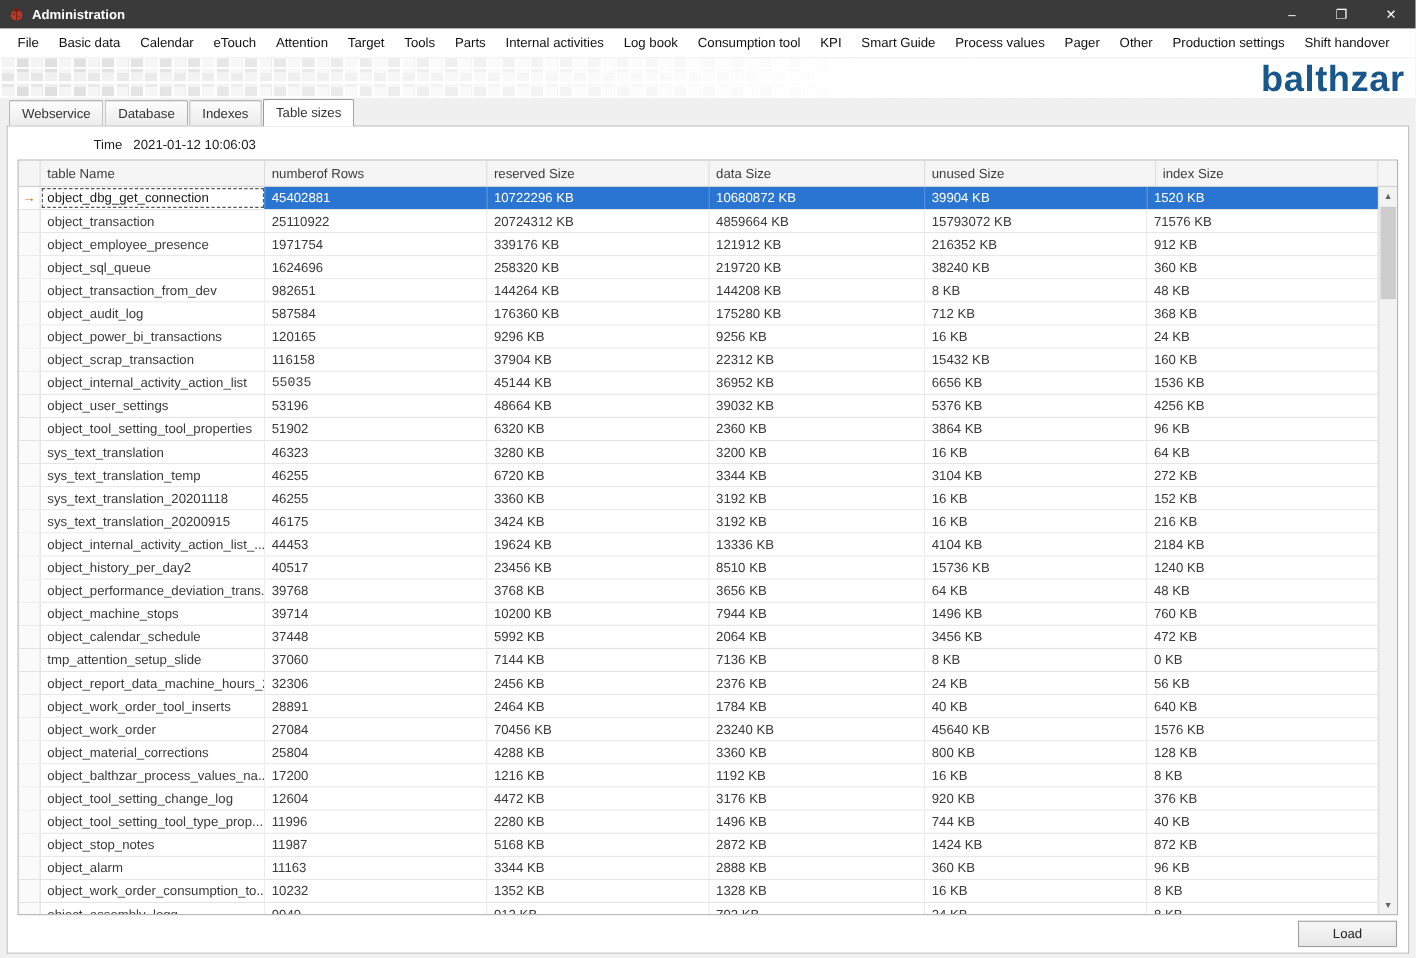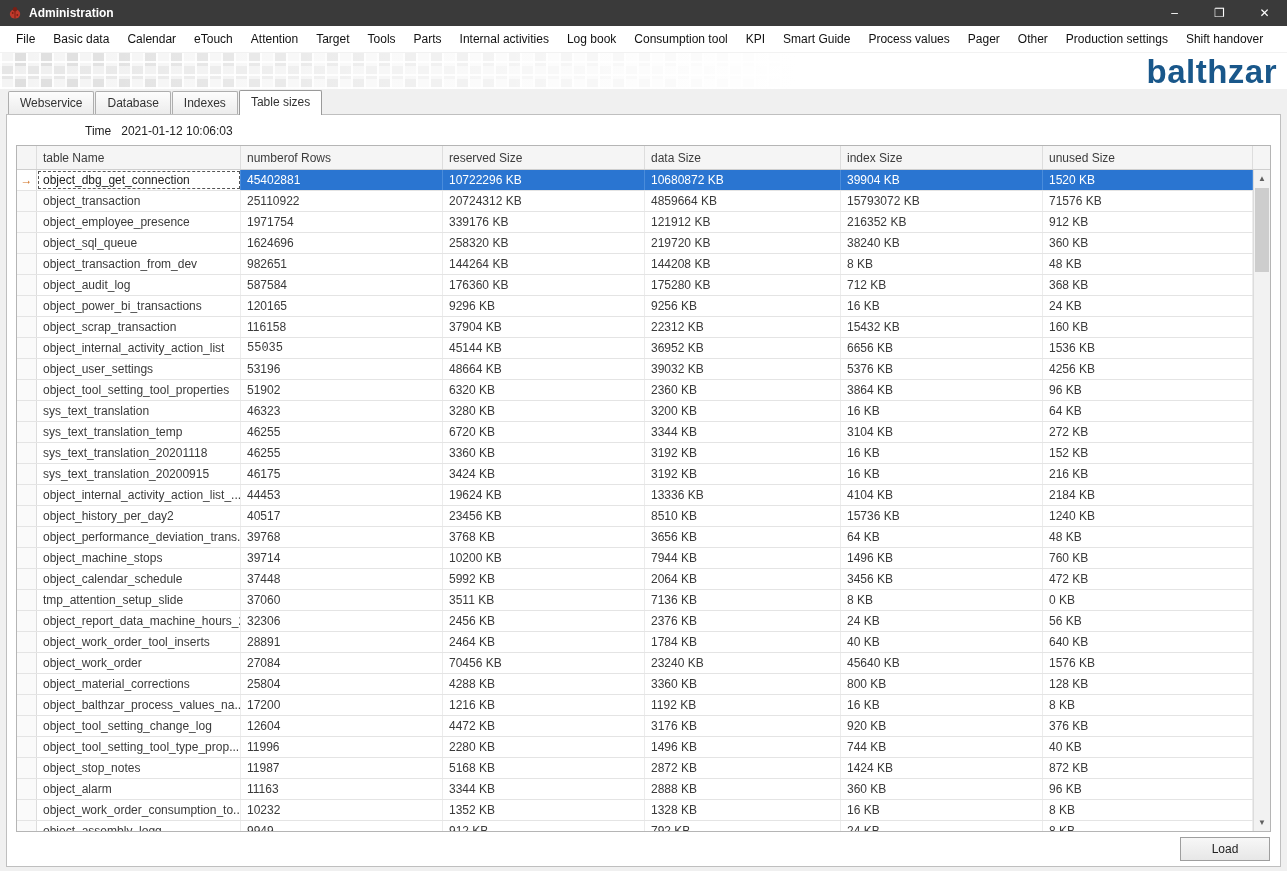--- a/index.html
+++ b/index.html
@@ -160,22 +160,22 @@
     <span class="lbl">Time</span><span>2021-01-12 10:06:03</span>
   </div>
 
   <div class="grid">
     <div class="grid-header">
         <div class="hcell" style="width: 20px;"></div>
         <div class="hcell" style="width: 204px;">table Name</div>
         <div class="hcell" style="width: 202px;">numberof Rows</div>
         <div class="hcell" style="width: 202px;">reserved Size</div>
         <div class="hcell" style="width: 196px;">data Size</div>
+        <div class="hcell" style="width: 210px;">unused Size</div>
         <div class="hcell" style="width: 202px;">index Size</div>
-        <div class="hcell" style="width: 210px;">unused Size</div>
       </div>
     <div class="grid-body">
         <div class="grow selected">
           <div class="cell selector" style="width: 20px;">→</div>
           <div class="cell focused" style="width: 204px;">object_dbg_get_connection</div>
           <div class="cell" style="width: 202px;">45402881</div>
           <div class="cell" style="width: 202px;">10722296 KB</div>
           <div class="cell" style="width: 196px;">10680872 KB</div>
           <div class="cell" style="width: 202px;">39904 KB</div>
           <div class="cell" style="width: 210px;">1520 KB</div>
@@ -348,21 +348,21 @@
           <div class="cell" style="width: 202px;">37448</div>
           <div class="cell" style="width: 202px;">5992 KB</div>
           <div class="cell" style="width: 196px;">2064 KB</div>
           <div class="cell" style="width: 202px;">3456 KB</div>
           <div class="cell" style="width: 210px;">472 KB</div>
         </div>
         <div class="grow">
           <div class="cell selector" style="width: 20px;"></div>
           <div class="cell" style="width: 204px;">tmp_attention_setup_slide</div>
           <div class="cell" style="width: 202px;">37060</div>
-          <div class="cell" style="width: 202px;">3511 KB</div>
+          <div class="cell" style="width: 202px;">7144 KB</div>
           <div class="cell" style="width: 196px;">7136 KB</div>
           <div class="cell" style="width: 202px;">8 KB</div>
           <div class="cell" style="width: 210px;">0 KB</div>
         </div>
         <div class="grow">
           <div class="cell selector" style="width: 20px;"></div>
           <div class="cell" style="width: 204px;">object_report_data_machine_hours_2</div>
           <div class="cell" style="width: 202px;">32306</div>
           <div class="cell" style="width: 202px;">2456 KB</div>
           <div class="cell" style="width: 196px;">2376 KB</div>

